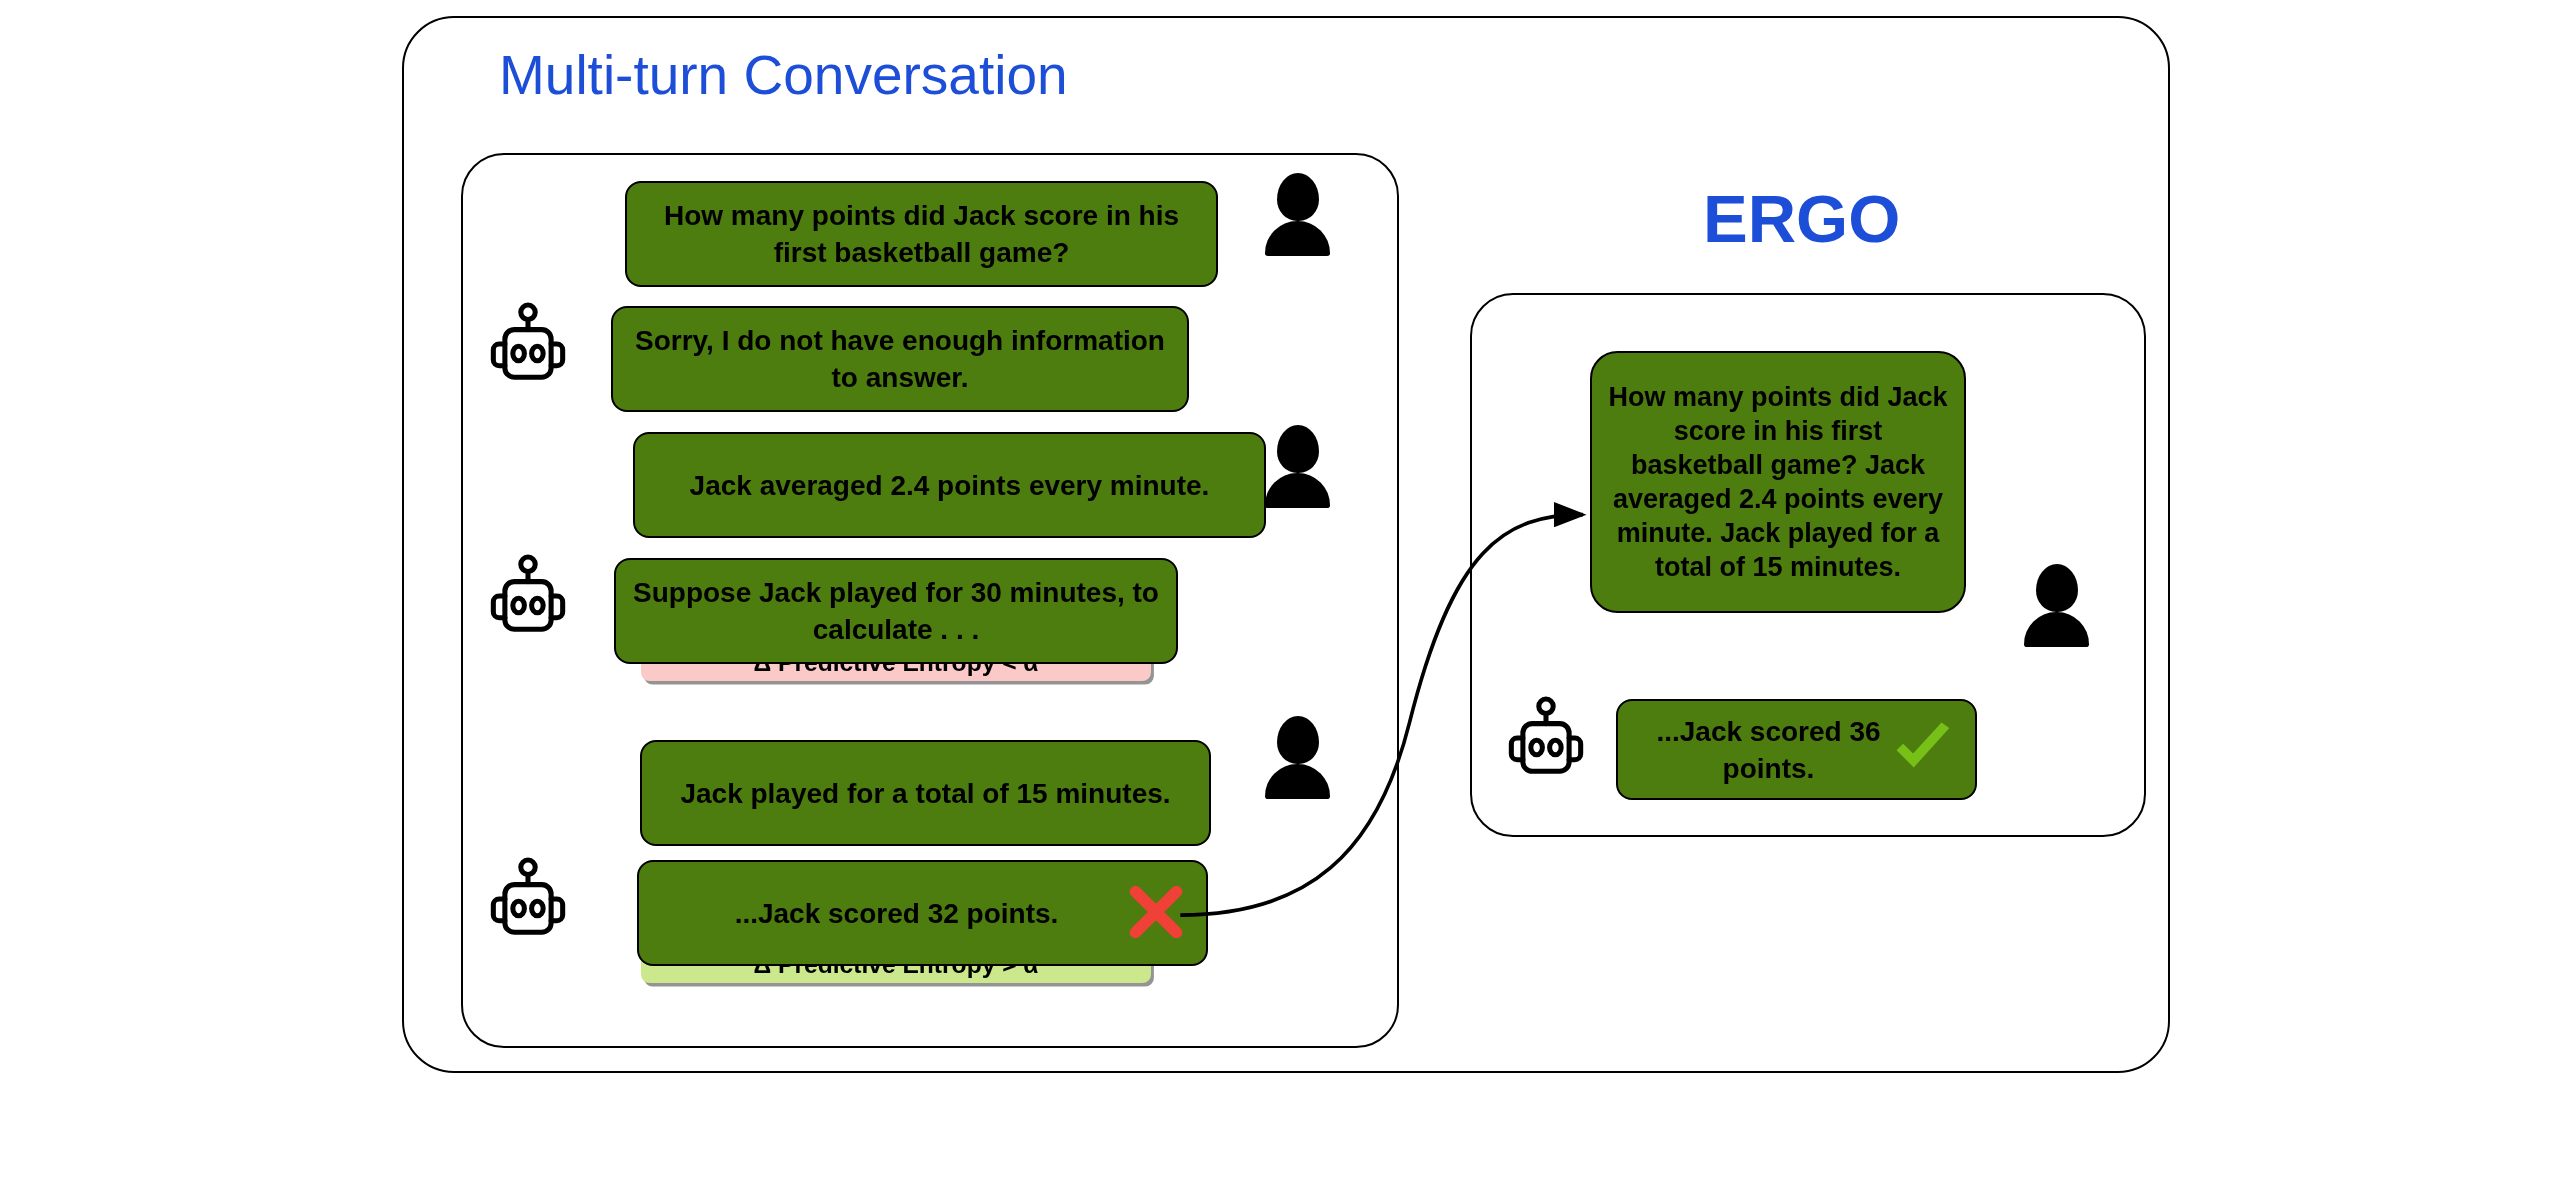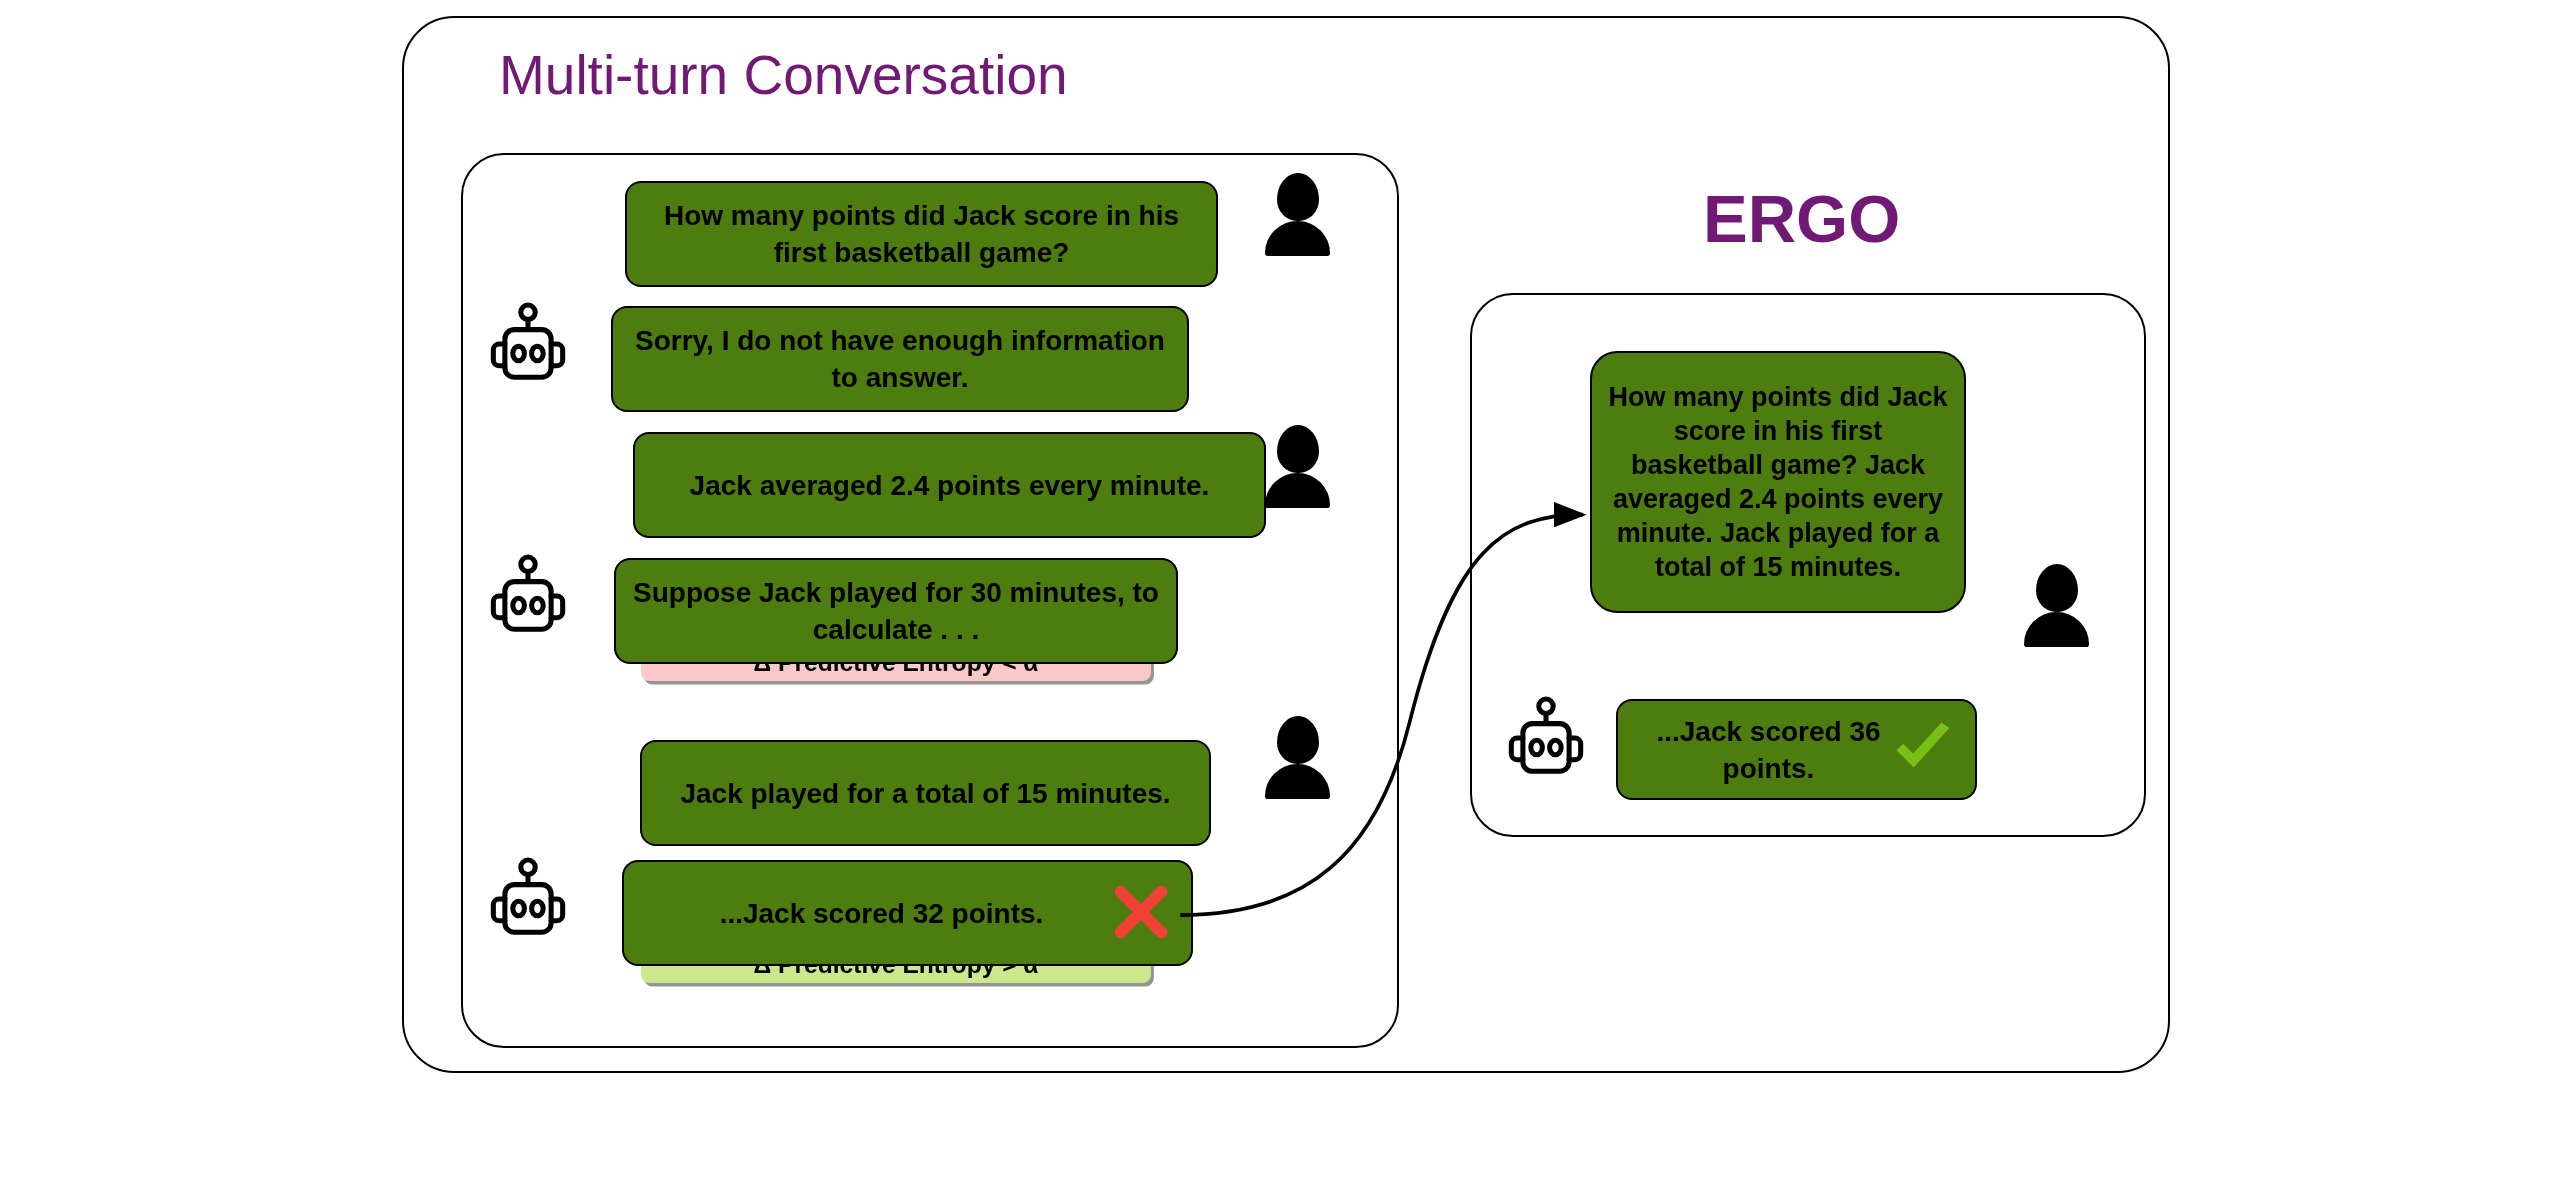--- a/index.html
+++ b/index.html
@@ -33,21 +33,21 @@
     border-radius: 52px;
     box-sizing: border-box;
     background: #fff;
   }
 
   
   .heading {
     position: absolute;
     font-family: "Liberation Sans", sans-serif;
     font-weight: 400;
-    color: #701a75;
+    color: #1d4ed8;
     white-space: nowrap;
     letter-spacing: 0px;
   }
   #title-multiturn {
     left: 499px;
     top: 42px;
     font-size: 55px;
     line-height: 66px;
   }
   #title-ergo {
@@ -108,21 +108,21 @@
   .bubble.with-mark .bubble-text {
     flex: 1 1 auto;
   }
 
   
   #bubble-q1     { left: 625px;  top: 181px;  width: 593px; height: 106px; }
   #bubble-a1     { left: 611px;  top: 306px;  width: 578px; height: 106px; }
   #bubble-u2     { left: 633px;  top: 432px;  width: 633px; height: 106px; }
   #bubble-a2     { left: 614px;  top: 558px;  width: 564px; height: 106px; }
   #bubble-u3     { left: 640px;  top: 725px; width: 571px; height: 106px; margin-top: 15px; }
-  #bubble-a3     { left: 622px;  top: 860px; width: 571px; height: 106px; }
+  #bubble-a3     { left: 637px;  top: 860px; width: 571px; height: 106px; }
 
   
   #bubble-ergo-q { left: 1590px; top: 351px;  width: 376px; height: 262px;
                    border-radius: 27.5px; padding: 7.2px 14.5px; }
   #bubble-ergo-q .bubble-text { font-size: 27px; line-height: 34px; }
   #bubble-ergo-a { left: 1616px; top: 699px;  width: 361px; height: 101px; justify-content: center; }
 
   
   .badge {
     position: absolute;

